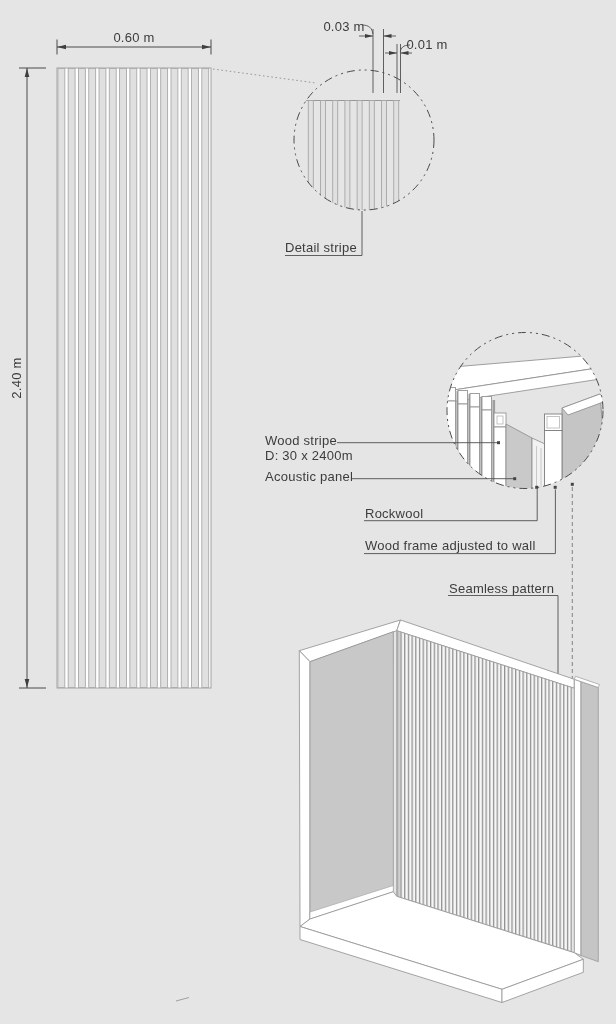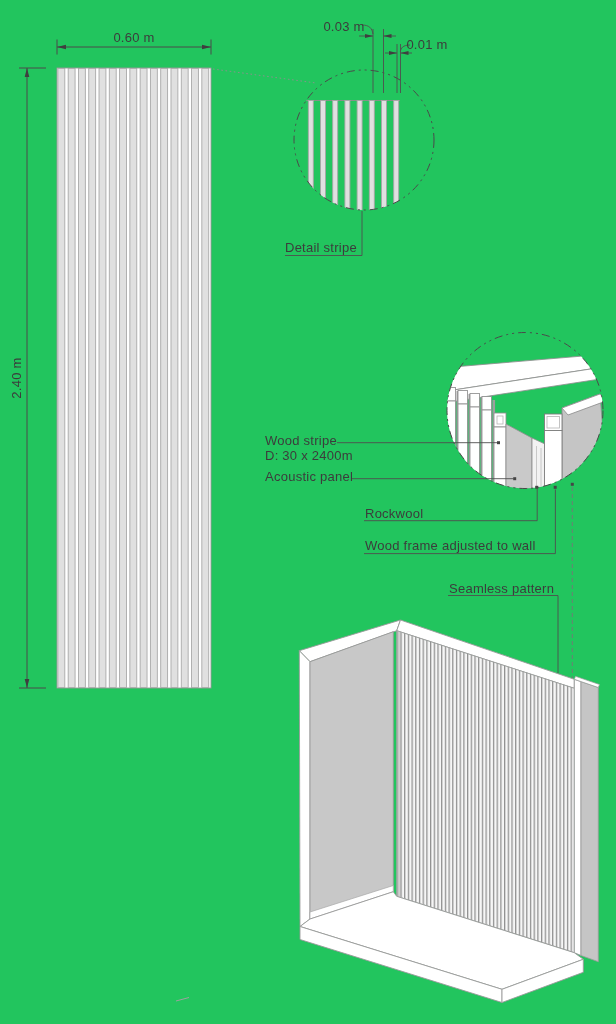--- a/index.html
+++ b/index.html
@@ -1,16 +1,16 @@
 <!DOCTYPE html>
 <html><head>
 <meta charset="utf-8">
 <style>
   html,body{margin:0;padding:0;background:#ffffff;}
-  .stage{position:relative;width:616px;height:1024px;background:#22c55e;overflow:hidden;}
+  .stage{position:relative;width:616px;height:1024px;background:#e5e5e5;overflow:hidden;}
   svg{display:block;}
   .lbl{font:13px "Liberation Sans", sans-serif;fill:#3c3c3c;letter-spacing:.25px;}
   .dimtxt{font:13px "Liberation Sans", sans-serif;fill:#3c3c3c;letter-spacing:.25px;}
   .ln{stroke:#4a4a4a;stroke-width:1;fill:none;}
   .leader{stroke:#4f4f4f;stroke-width:.9;fill:none;}
   .arrow{fill:#3f3f3f;stroke:none;}
   .dot{fill:#454545;stroke:none;}
   .detail-circle{fill:none;stroke:#4a4a4a;stroke-width:1;stroke-dasharray:8 4 2 4 2 4;}
   .white{fill:#ffffff;stroke:#9a9a9a;stroke-width:.9;}
   .outl{fill:#ffffff;stroke:#8f8f8f;stroke-width:.85;}

